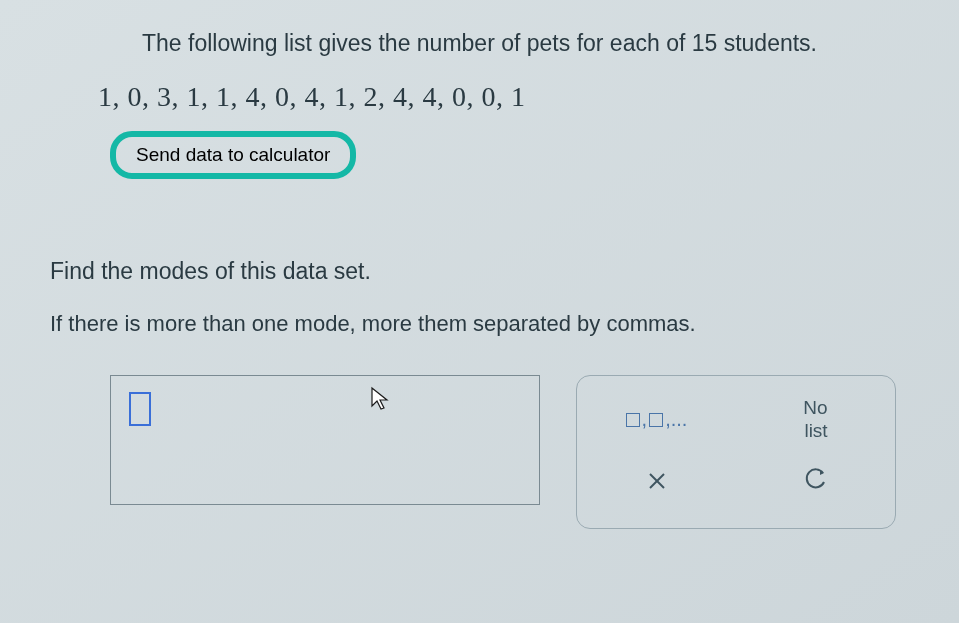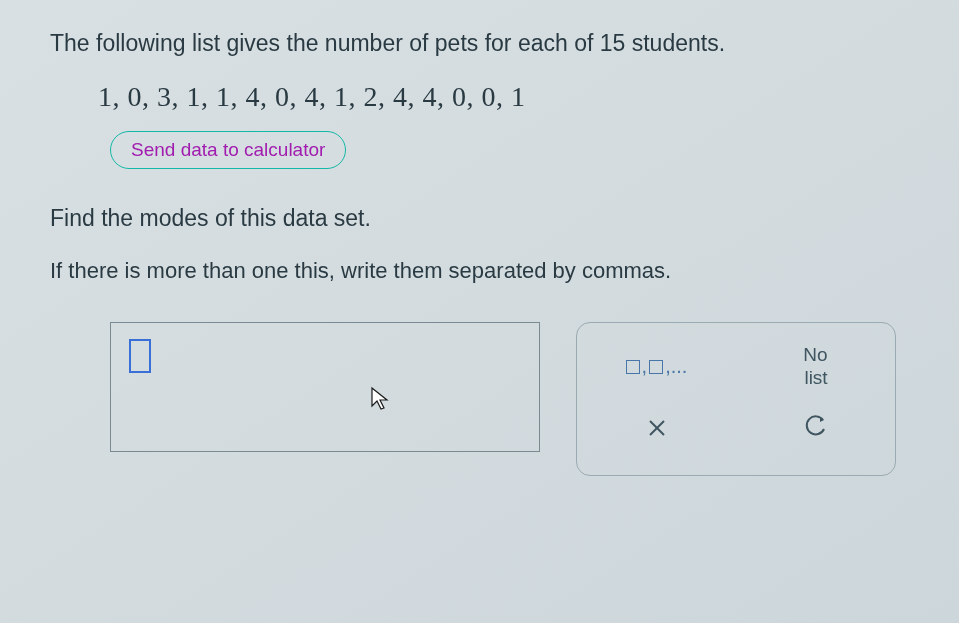--- a/index.html
+++ b/index.html
@@ -9,43 +9,45 @@
       background: linear-gradient(to bottom right, #d8e0e3, #cdd6da);
       font-family: "Segoe UI", Arial, sans-serif;
       color: #2a3a42;
       padding: 30px 50px 40px 50px;
       position: relative;
       overflow: hidden;
     }
     .intro {
       font-size: 23px;
       margin-bottom: 24px;
+      text-align: center;
     }
     .data-list {
       font-family: "Times New Roman", serif;
       font-size: 28px;
       margin-left: 48px;
       margin-bottom: 18px;
       letter-spacing: 0.5px;
     }
     .send-btn {
       display: inline-block;
       margin-left: 60px;
       padding: 7px 20px;
-      border: 1px solid #14b8a6;
+      border: 6px solid #14b8a6;
       border-radius: 22px;
       background: transparent;
       font-size: 19px;
-      color: #a21caf;
+      color: #000000;
       cursor: pointer;
       margin-bottom: 36px;
     }
     .prompt {
       font-size: 23px;
       margin-bottom: 24px;
+      margin-top: 43px;
     }
     .instructions {
       font-size: 22px;
       line-height: 1.35;
       margin-bottom: 36px;
     }
     .answer-row {
       display: flex;
       align-items: flex-start;
       gap: 36px;
@@ -125,21 +127,21 @@
 
 <div class="intro">The following list gives the number of pets for each of 15 students.</div>
 
 <div class="data-list">1, 0, 3, 1, 1, 4, 0, 4, 1, 2, 4, 4, 0, 0, 1</div>
 
 <button class="send-btn">Send data to calculator</button>
 
 <div class="prompt">Find the modes of this data set.</div>
 
 <div class="instructions">
-  <div>If there is more than one this, write them separated by commas.</div>
+  <div>If there is more than one mode, more them separated by commas.</div>
 </div>
 
 <div class="answer-row">
   <div class="answer-box">
     <span class="input-slot"></span>
   </div>
 
   <div class="toolbox">
     <div class="tool-row">
       <div class="tool-cell">

